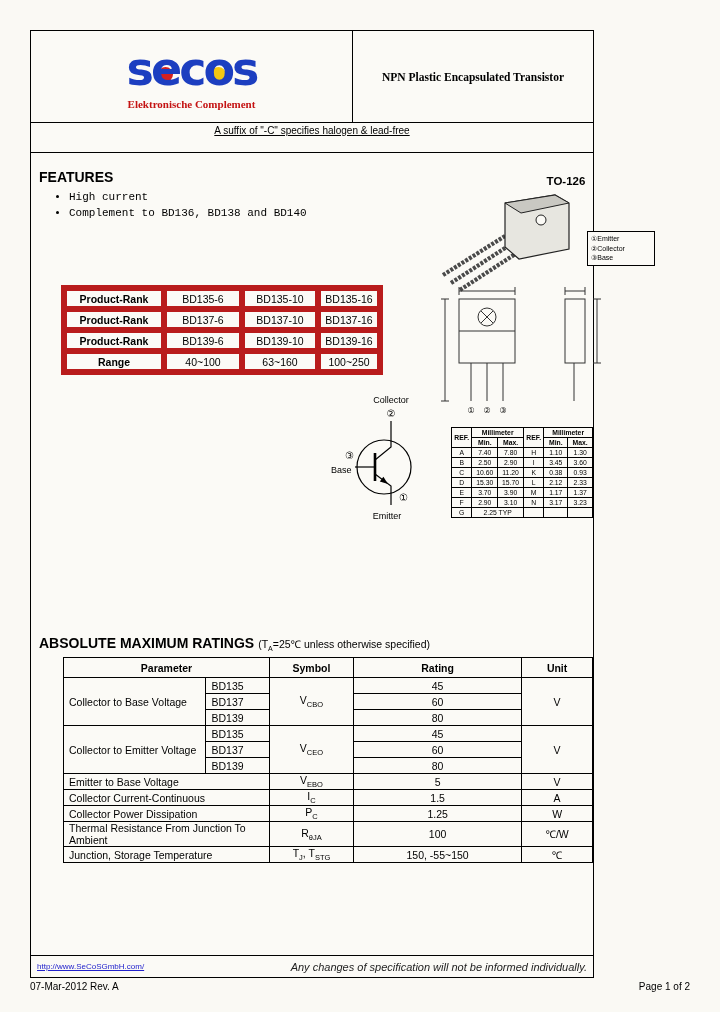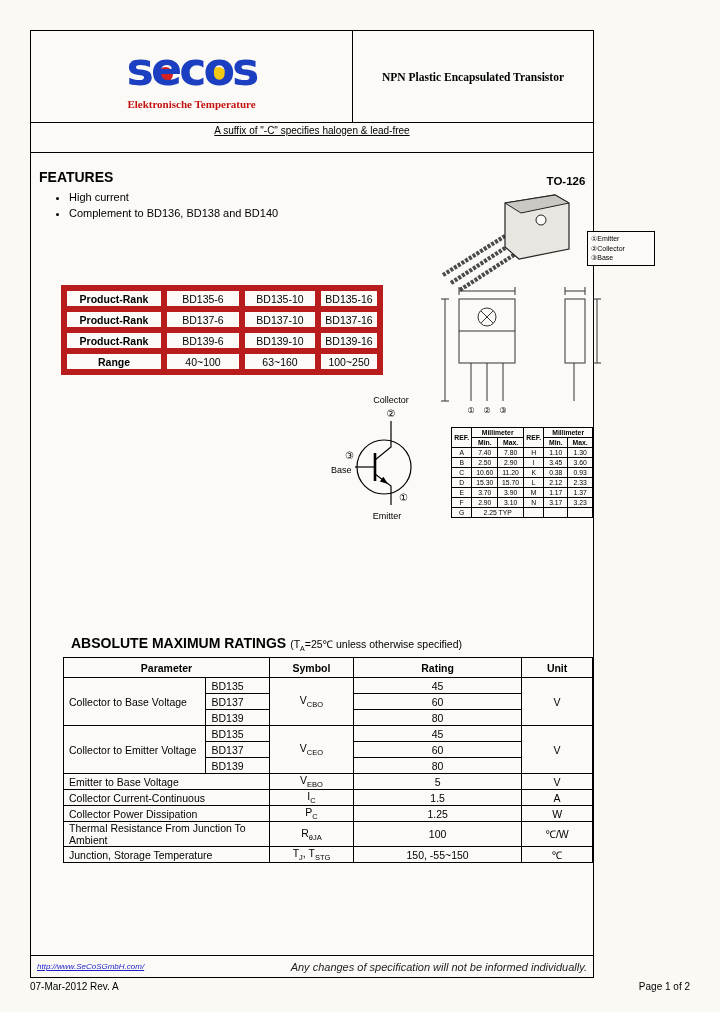--- a/index.html
+++ b/index.html
@@ -22,21 +22,21 @@
   .doc-title { font-family:"Liberation Serif", serif; font-weight:bold; font-size:18px; }
   .doc-subtitle { font-family:"Liberation Serif", serif; font-weight:bold; font-size:11.5px; }
 
   
   .rohs { left:0; top:92px; width:100%; height:30px; border-bottom:1px solid #000; text-align:center; font-size:10px; padding-top:1px; }
   .rohs-line { text-decoration:underline; line-height:13px; }
 
   
   .features-heading { left:8px; top:138px; font-size:14px; font-weight:bold; }
   .features-list { left:26px; top:160px; list-style:disc; padding-left:12px; font-size:11px; }
-  .features-list li { margin-bottom:4px; }
+  .features-list li { margin-bottom:4px;font-family:Liberation Mono, monospace; }
 
   .pkg-label { left:450px; top:144px; width:170px; text-align:center; font-weight:bold; font-size:11.5px; }
   .iso-view { left:408px; top:158px; }
   .pin-box { left:556px; top:200px; width:68px; border:1px solid #000; padding:2px 3px; font-size:7px; line-height:9.5px; background:#fbfaf6; }
 
   
   .class-heading { left:8px; top:228px; font-size:13px; font-weight:bold; }
   .class-heading sub { font-size:9px; font-weight:bold; }
   .class-heading sup { font-size:8px; font-weight:normal; }
   .class-table { left:30px; top:254px; border-collapse:collapse; table-layout:fixed; font-size:10.5px; }
@@ -46,52 +46,52 @@
   .dim-view { left:402px; top:254px; }
   .sym-view { left:296px; top:362px; }
 
   
   .dim-table { left:420px; top:396px; border-collapse:collapse; table-layout:fixed; font-size:6.8px; }
   .dim-table td { border:1px solid #000; text-align:center; height:10px; padding:0 1px; }
   .dim-table td.hd { font-weight:bold; }
 
   
   .ratings-heading { left:8px; top:604px; font-size:14px; }
-  .rh-main { font-weight:bold;margin-left:32px; }
+  .rh-main { font-weight:bold; }
   .rh-note { font-size:10.5px; margin-left:4px; }
   .rh-note sub { font-size:7px; }
   .ratings-table { left:32px; top:626px; border-collapse:collapse; table-layout:fixed; font-size:10.5px; }
   .ratings-table th, .ratings-table td { border:1px solid #000; height:16px; padding:0 3px; text-align:center;margin-left:44px; }
   .ratings-table th { height:20px; font-weight:bold; }
   .ratings-table td.param { text-align:left; padding-left:5px; }
   .ratings-table td.sub { text-align:left; padding-left:6px; }
   .ratings-table sub { font-size:7.5px; }
 
   
   .footer-top { left:0; right:0; bottom:0; height:22px; border-top:1px solid #000; display:flex; justify-content:space-between; align-items:center; padding:0 6px; }
-  .footer-url { font-size:8px; font-style:italic; color:#2222cc; text-decoration:underline; }
+  .footer-url { font-size:8px; color:#2222cc; text-decoration:underline; }
   .footer-notice { font-size:11px; font-style:italic; color:#222; }
   .footer-bottom { position:absolute; left:30px; right:30px; top:981px; display:flex; justify-content:space-between; font-size:10px; }
 
   svg text { font-family:"Liberation Sans", sans-serif; }
 </style>
 </head>
 <body>
 
 <div class="page">
   <div class="frame">
 
     <div class="header">
       <div class="header-left">
         <div class="logo">
           <span class="dot dot-red"></span>
           <span class="dot dot-yellow"></span>
           <span class="logo-word">secos</span>
         </div>
-        <div class="tagline">Elektronische Temperature</div>
+        <div class="tagline">Elektronische Complement</div>
       </div>
       <div class="header-right">
         <div class="doc-subtitle">NPN Plastic Encapsulated Transistor</div>
       </div>
     </div>
 
     <div class="rohs">
       <div class="rohs-line">A suffix of "-C" specifies halogen &amp; lead-free</div>
     </div>
 

